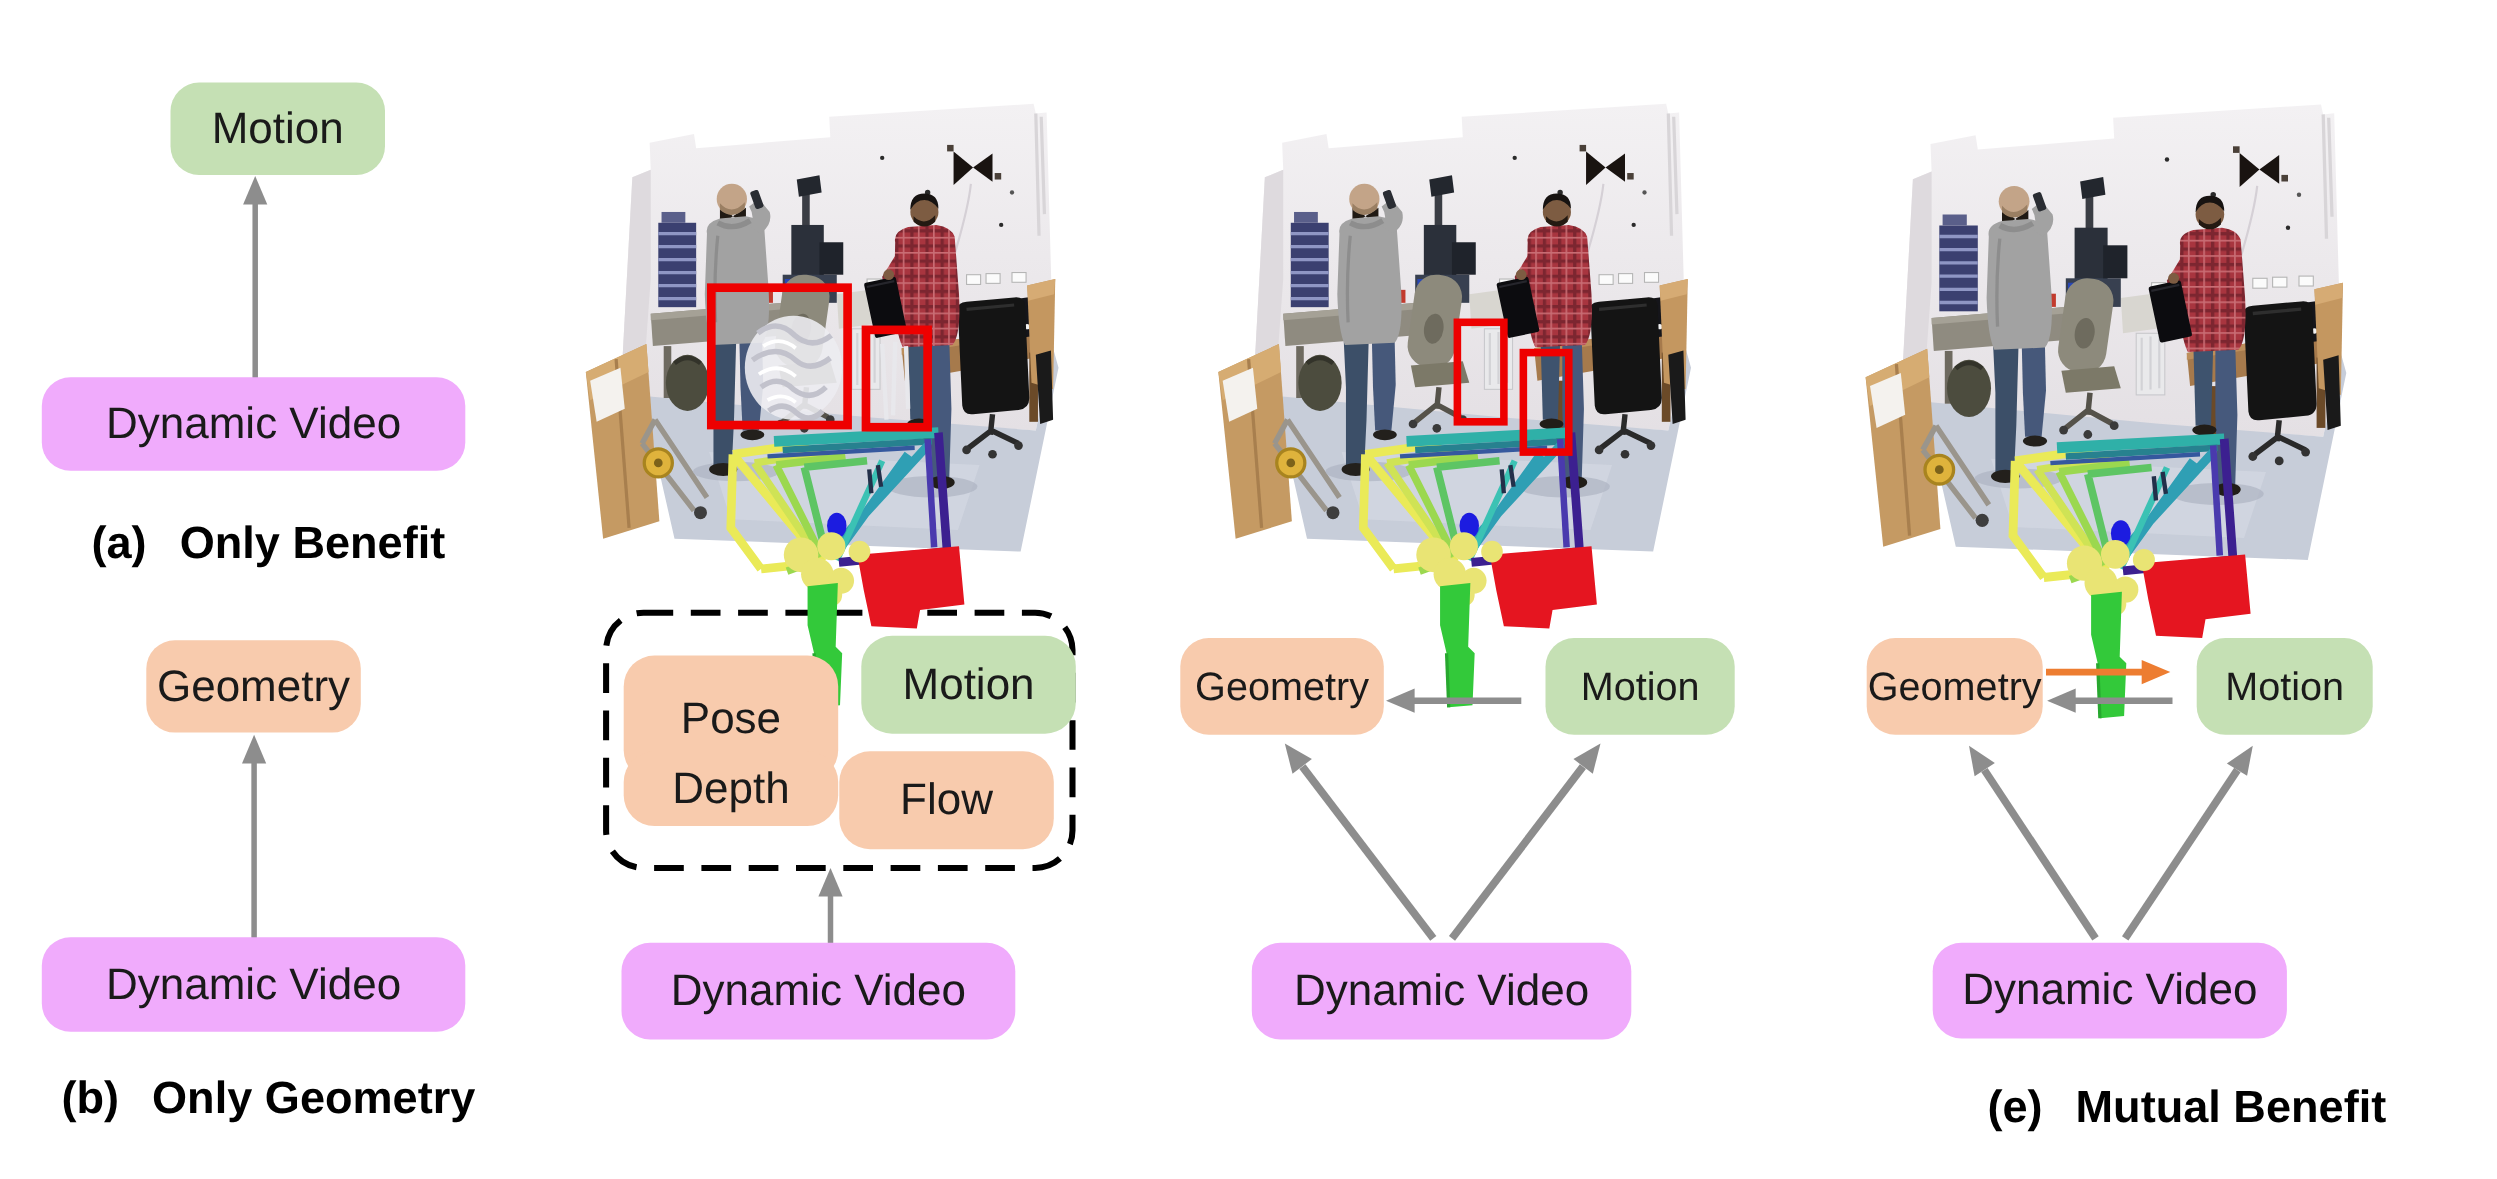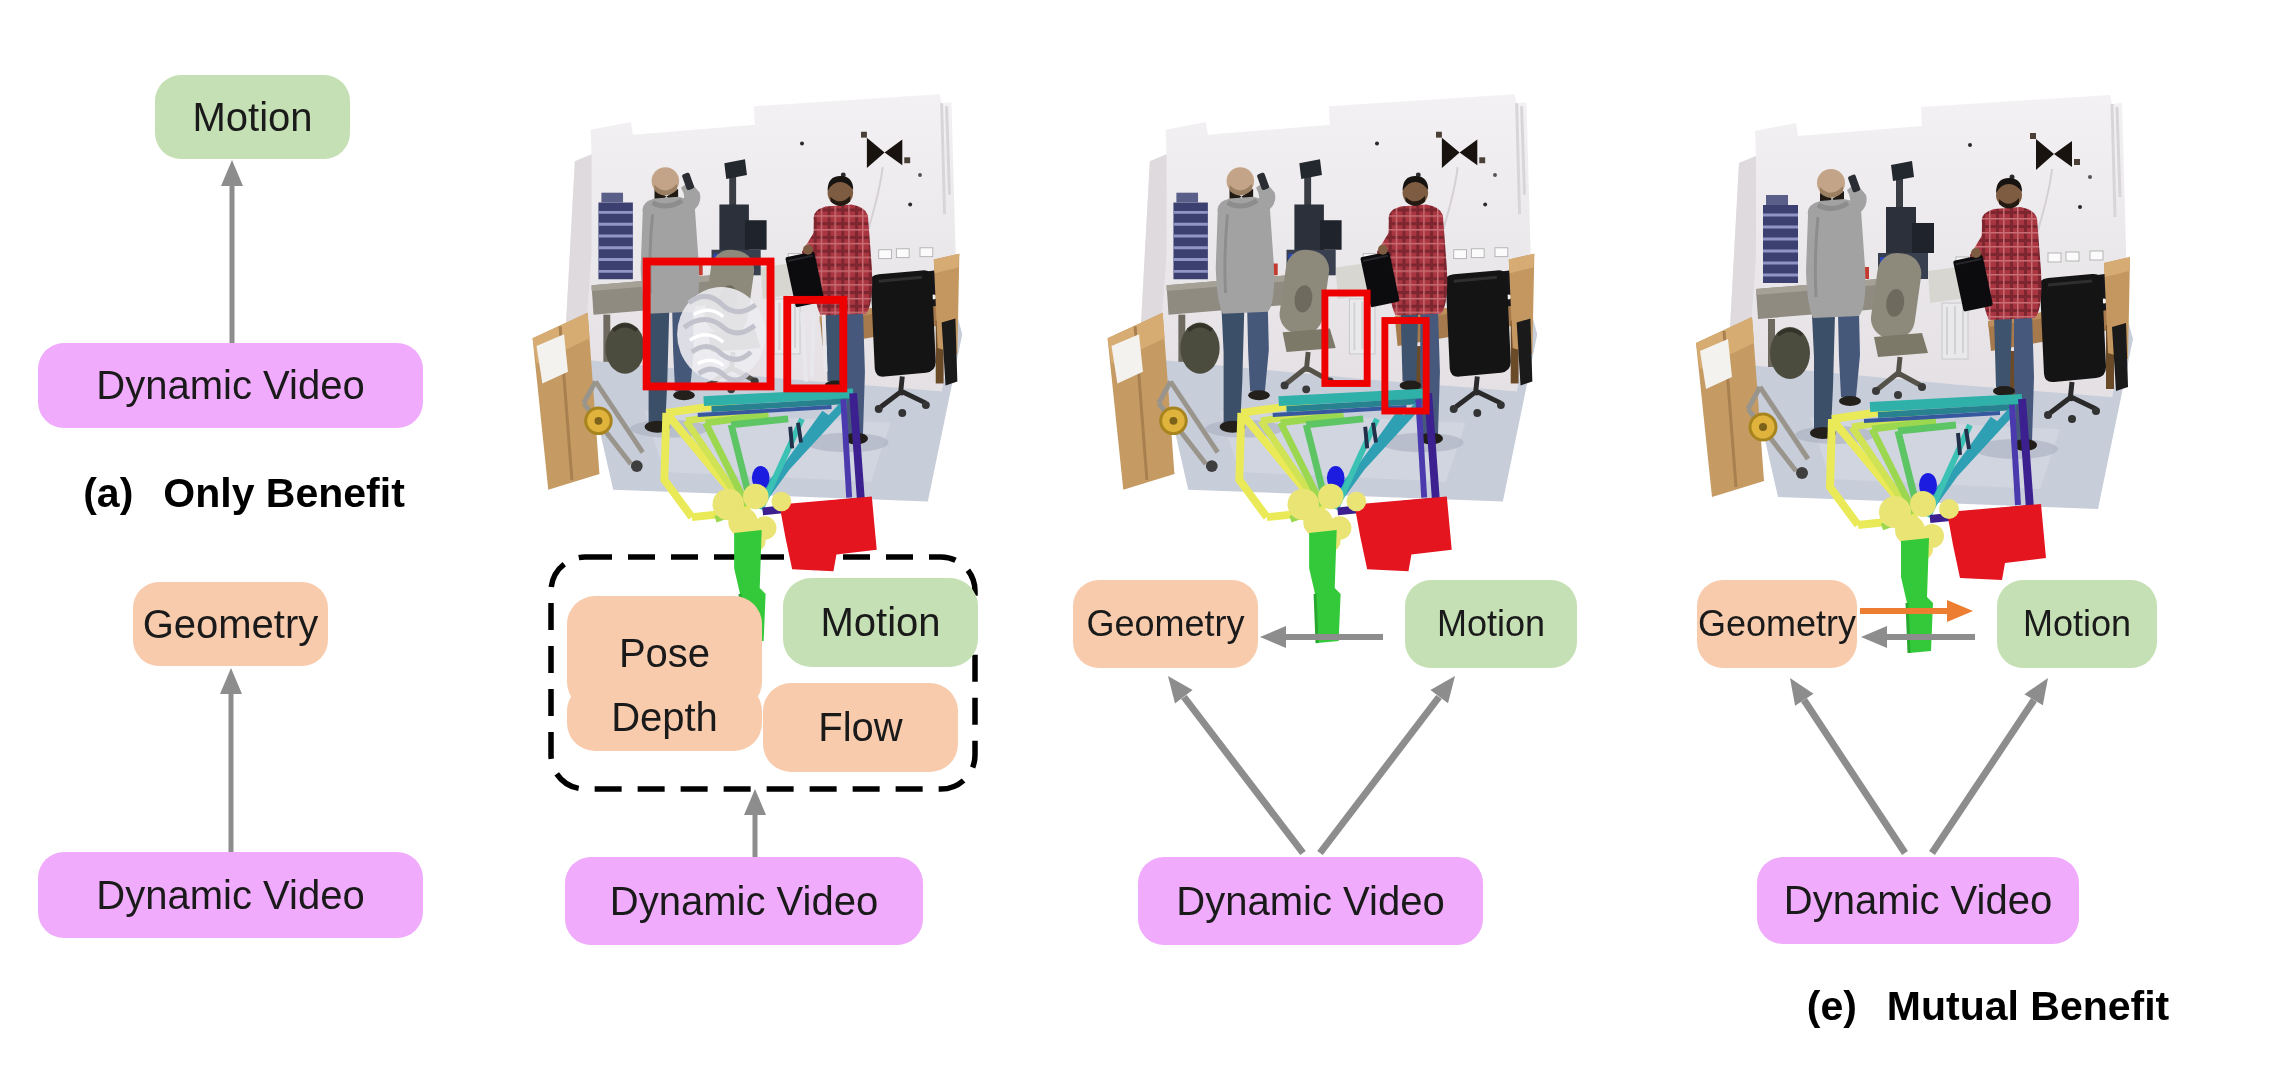--- a/index.html
+++ b/index.html
@@ -209,20 +209,23 @@
   <div class="caption" style="left:244px;top:470px">
     <span class="cap-label">(a)</span><span class="cap-title">Only Benefit</span>
   </div>
 
   <div class="box geo" style="left:133px;top:582px;width:195px;height:84px">
     <span>Geometry</span>
   </div>
   <div class="box video" style="left:38px;top:852px;width:385px;height:86px">
     <span>Dynamic Video</span>
   </div>
+  <div class="caption" style="left:244px;top:975px">
+    <span class="cap-label">(b)</span><span class="cap-title">Only Geometry</span>
+  </div>
 
   <svg class="dashedbox" style="left:546px;top:552px" width="436" height="244">
     <rect x="5" y="5" width="424" height="232" rx="34" fill="none" stroke="#000" stroke-width="5.5" stroke-dasharray="27 16"></rect>
   </svg>
   <svg class="photo" style="left:497px;top:57px" width="492" height="590" viewBox="0 0 500 600">
     <use href="#sceneRoom"></use>
     <g>
       <ellipse cx="228" cy="282" rx="45" ry="48" fill="#ececf1" opacity="0.9"></ellipse>
       <path d="M195,250 q18,-14 34,2 q16,14 34,0 M190,275 q22,-16 40,0 q14,12 32,-2 M198,300 q16,-12 30,2 q16,12 30,-2 M205,322 q14,-10 26,2 q12,10 24,-2" stroke="#c2c2cc" stroke-width="5" fill="none"></path>
       <path d="M200,262 q16,-10 30,2 M196,288 q18,-12 34,2 M204,312 q14,-8 26,2" stroke="#ffffff" stroke-width="3.5" fill="none"></path>

